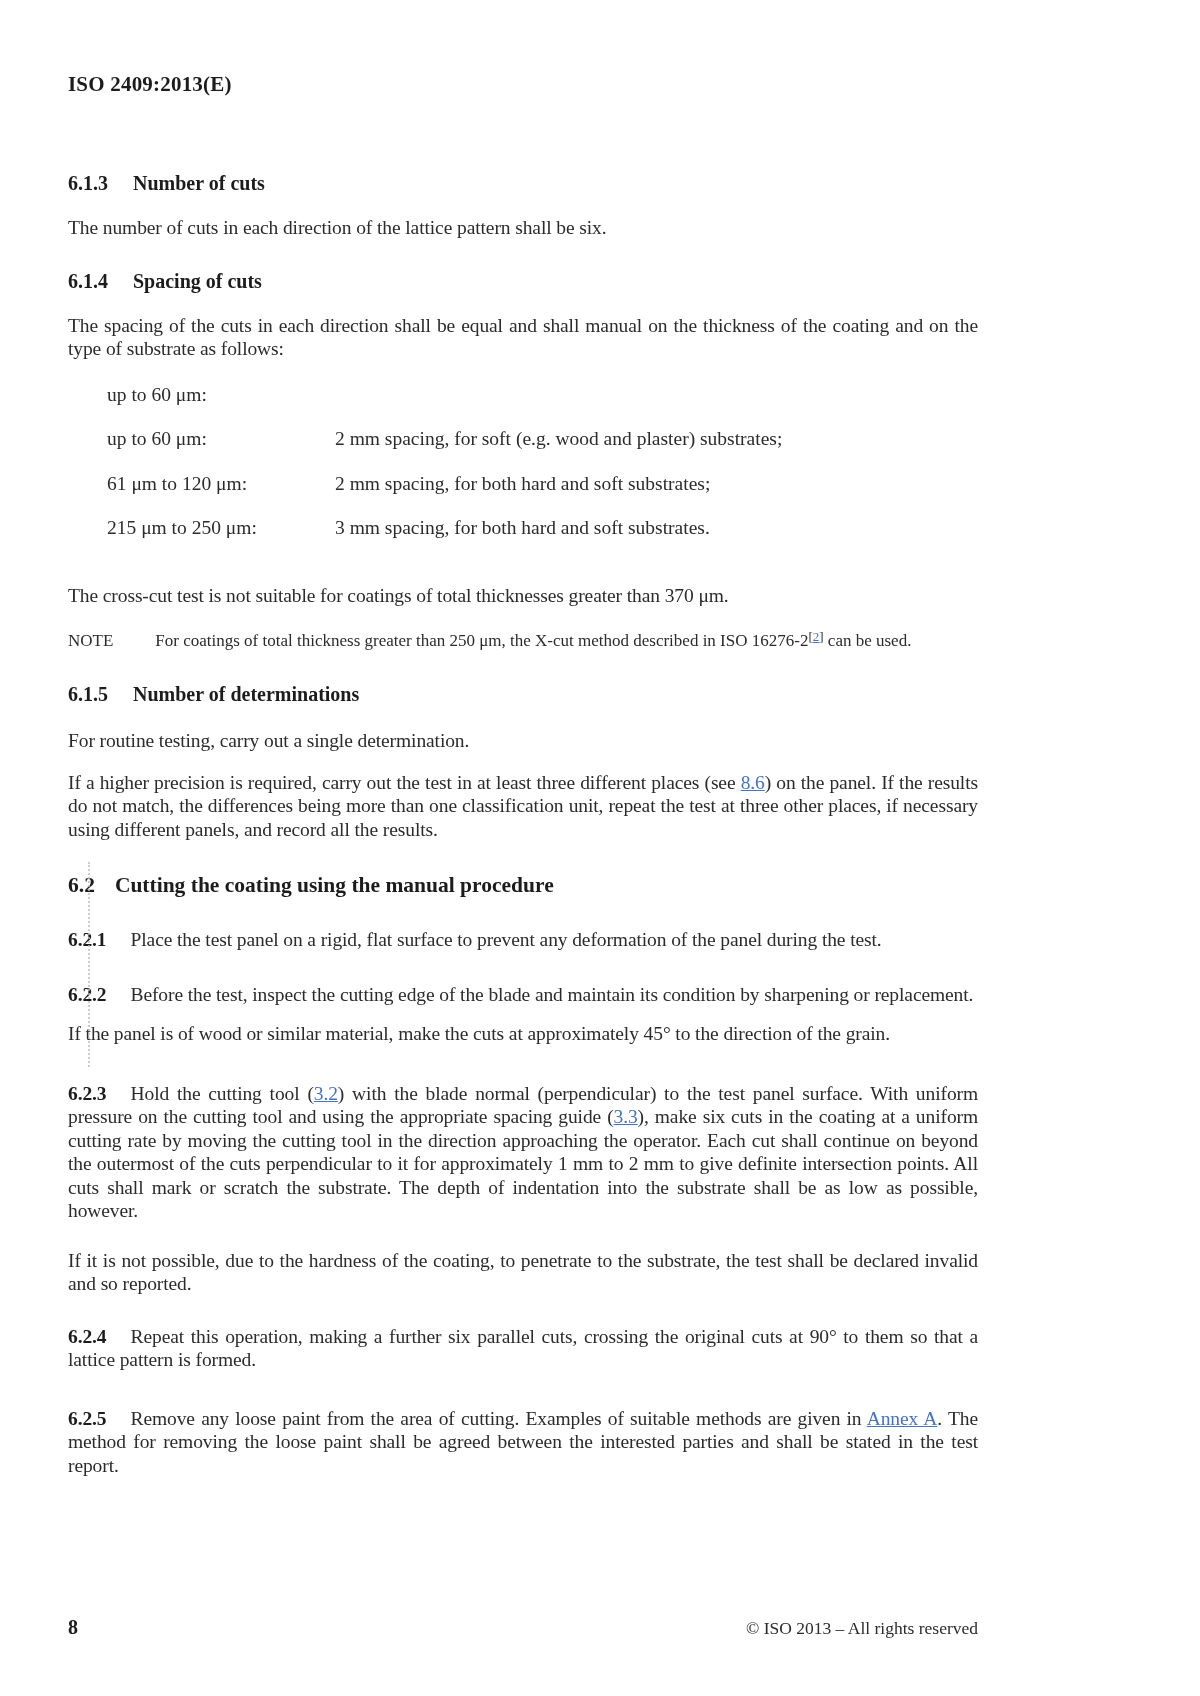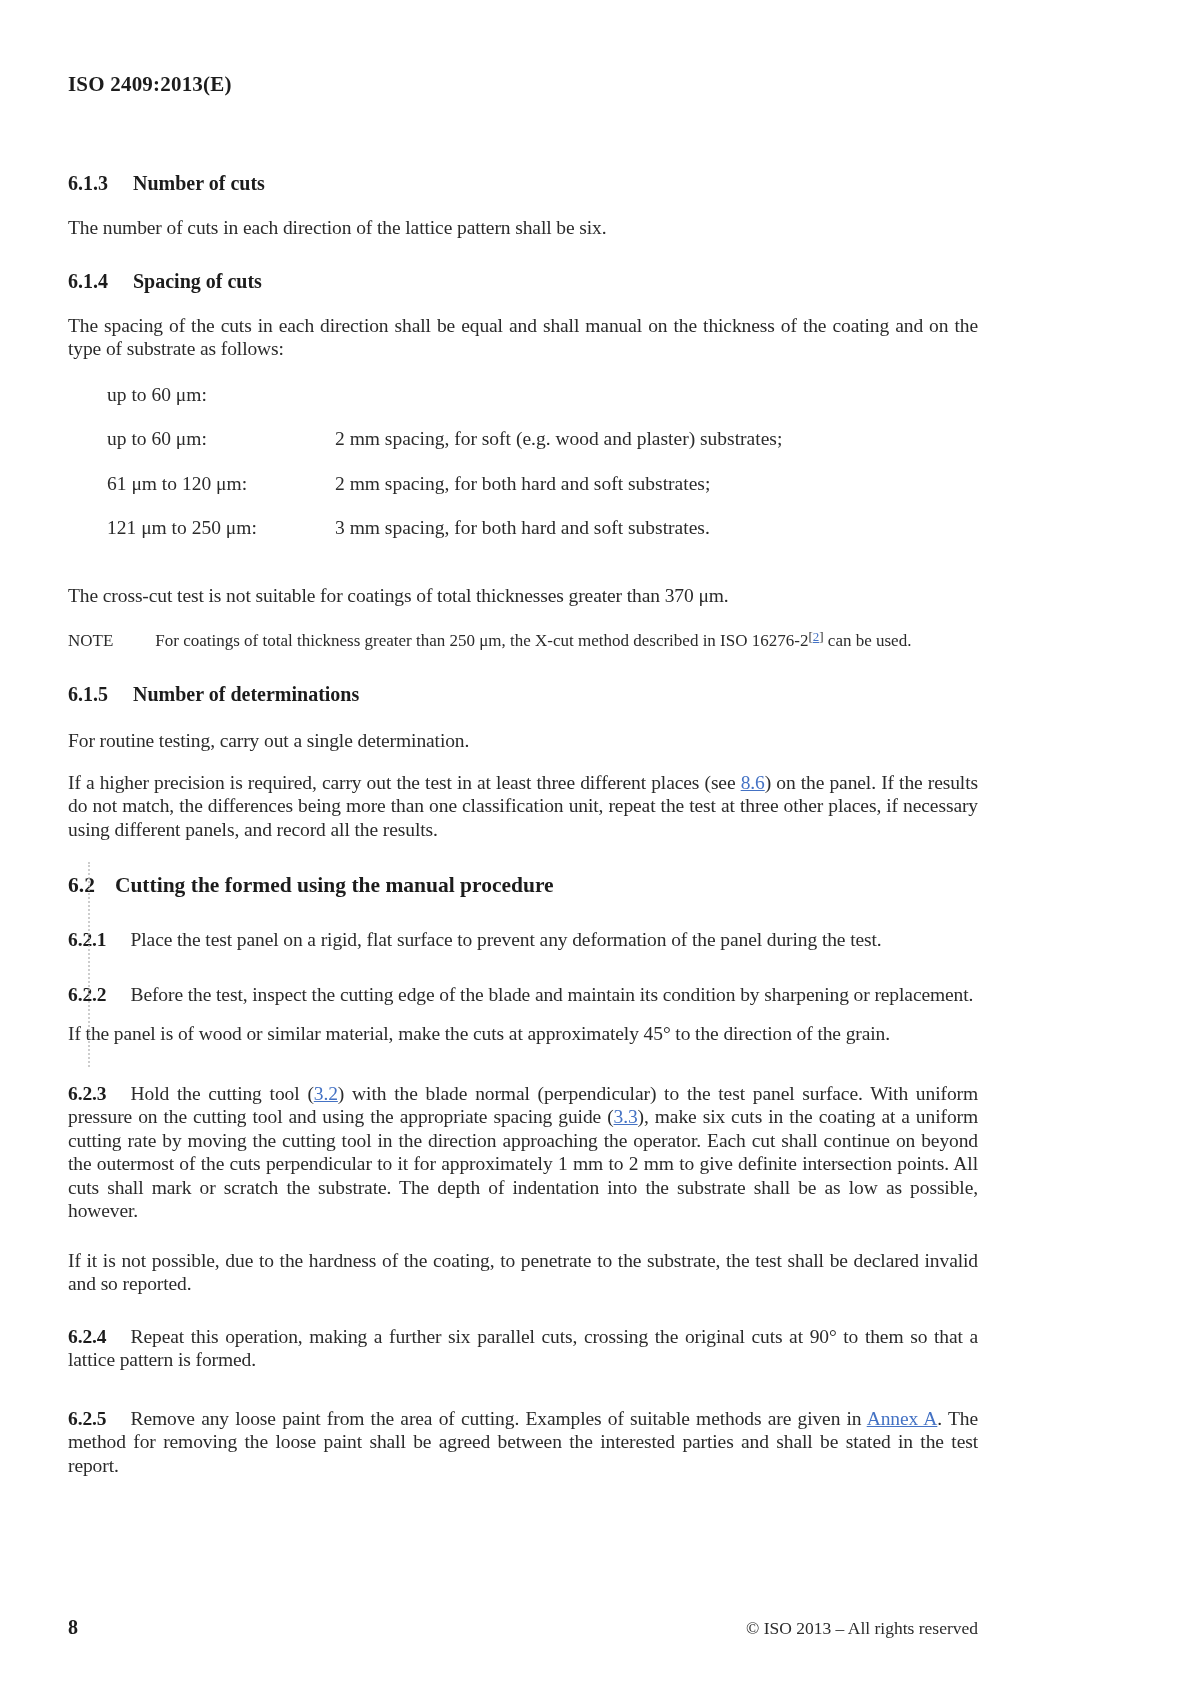--- a/index.html
+++ b/index.html
@@ -96,41 +96,41 @@
       </div>
       <div class="row">
         <span>up to 60 μm:</span>
           <span>2 mm spacing, for soft (e.g. wood and plaster) substrates;</span>
       </div>
       <div class="row">
         <span>61 μm to 120 μm:</span>
           <span>2 mm spacing, for both hard and soft substrates;</span>
       </div>
       <div class="row">
-        <span>121 μm to 250 μm:</span>
+        <span>215 μm to 250 μm:</span>
           <span>3 mm spacing, for both hard and soft substrates.</span>
       </div>
     </div>
 
     <p class="para mt44">The cross-cut test is not suitable for coatings of total thicknesses greater than 370 μm.</p>
 
     <p class="note mt18">
       <span class="note-label">NOTE</span><span>For coatings of total thickness greater than 250 μm, the X-cut method described in ISO 16276-2</span><sup class="supref"><span>[</span><a class="xref">2</a><span>]</span></sup><span> can be used.</span>
     </p>
 
     <div class="h3 mt30">
       <span class="num">6.1.5</span><span>Number of determinations</span>
     </div>
     <p class="para mt23">For routine testing, carry out a single determination.</p>
     <p class="para mt18">
       <span>If a higher precision is required, carry out the test in at least three different places (see </span><a class="xref">8.6</a><span>) on the panel. If the results do not match, the differences being more than one classification unit, repeat the test at three other places, if necessary using different panels, and record all the results.</span>
     </p>
 
     <div class="h2 mt31">
-      <span class="num">6.2</span><span>Cutting the formed using the manual procedure</span>
+      <span class="num">6.2</span><span>Cutting the coating using the manual procedure</span>
     </div>
 
     <p class="para mt29">
       <span class="runin-num">6.2.1</span><span>Place the test panel on a rigid, flat surface to prevent any deformation of the panel during the test.</span>
     </p>
 
     <p class="para mt31">
       <span class="runin-num">6.2.2</span><span>Before the test, inspect the cutting edge of the blade and maintain its condition by sharpening or replacement.</span>
     </p>
 

